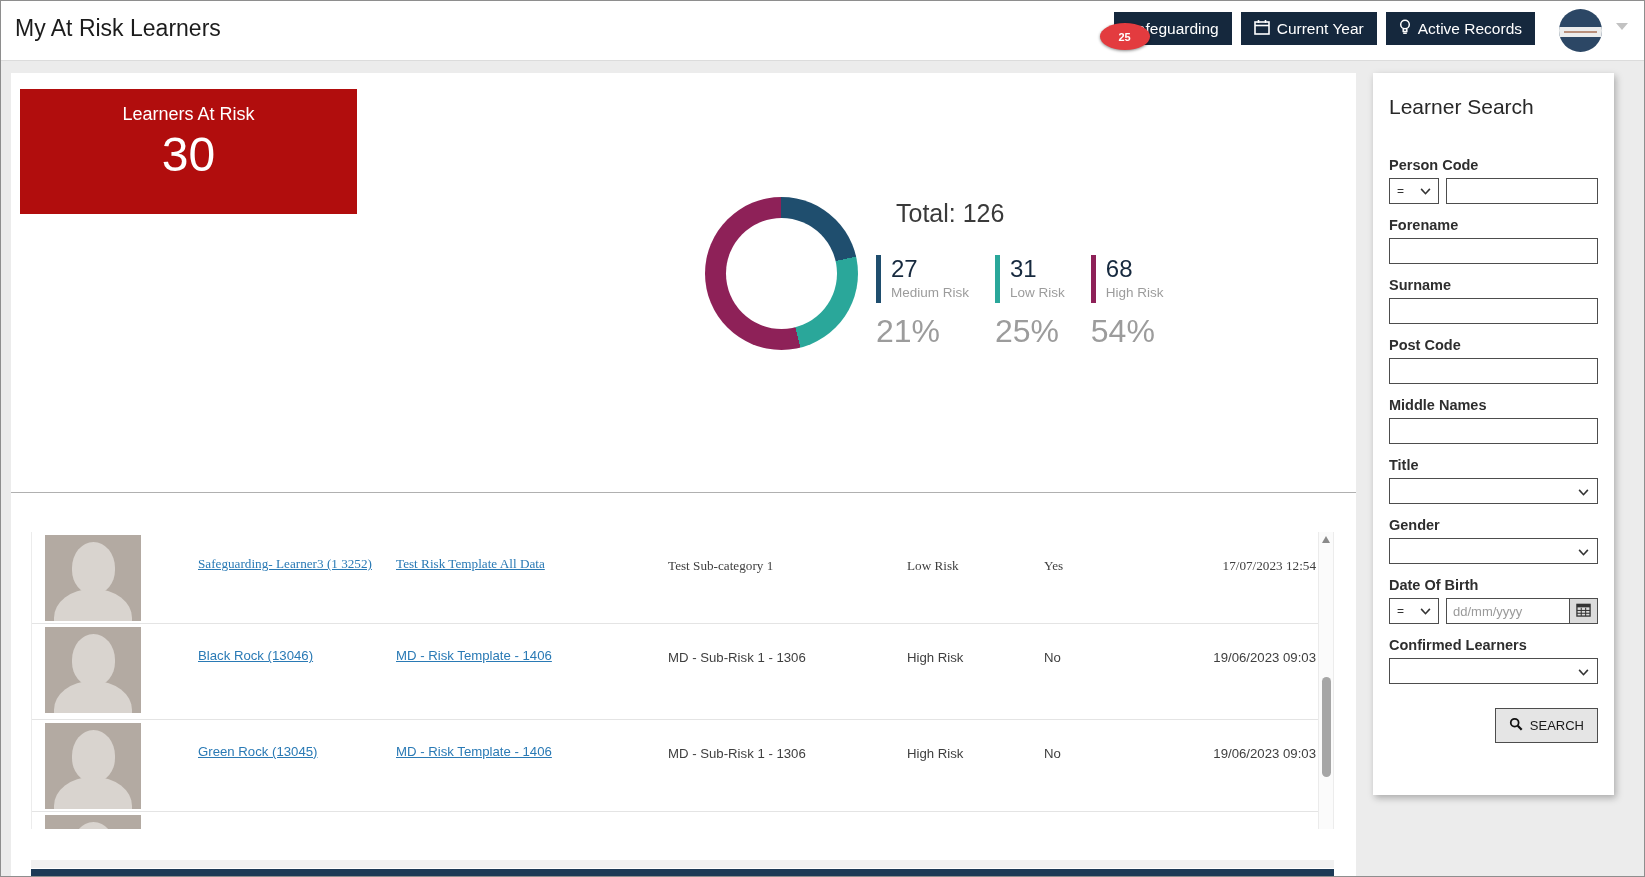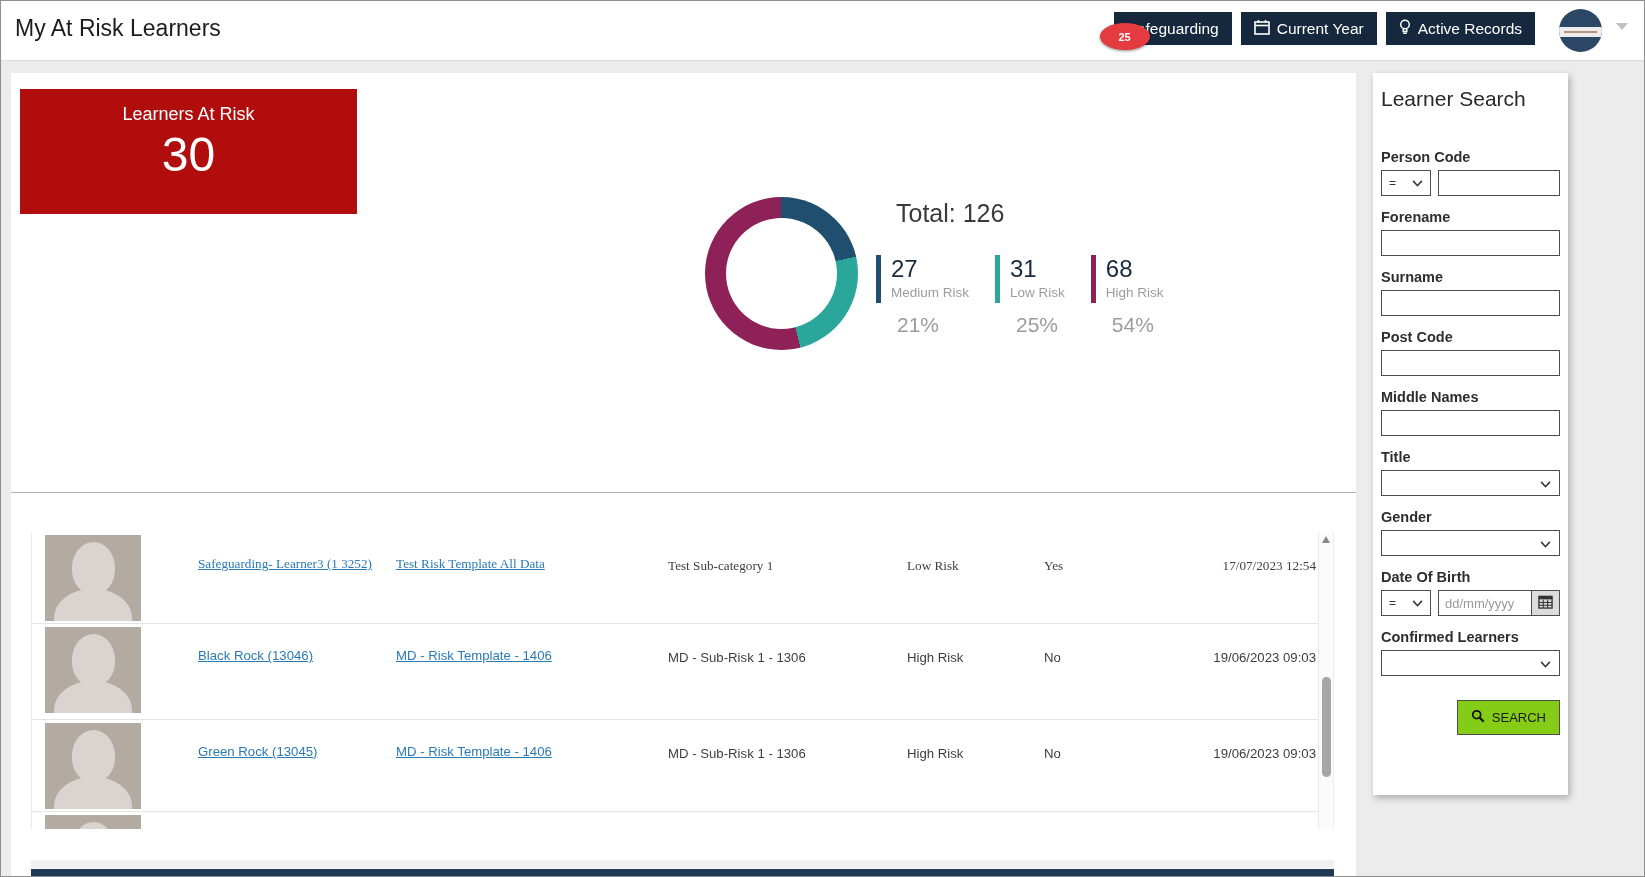--- a/index.html
+++ b/index.html
@@ -39,21 +39,21 @@
   .donut::after { content:""; position:absolute; left:21px; top:21px; width:111px; height:111px;
                   border-radius:50%; background:#fff; }
   .chart-total { position:absolute; left:885px; top:126px; font-size:25px; color:#3a3a3a; }
 
   .legend { position:absolute; left:865px; top:182px; display:flex; gap:26px; }
   .legend-item { display:flex; flex-direction:column; }
   .legend-top { display:flex;justify-content:flex-end; }
   .legend-bar { width:5px; min-width:5px; height:48px; margin-right:10px; background:#999; }
   .legend-num { font-size:24px; color:#16293e; line-height:1.15; }
   .legend-name { font-size:13.5px; color:#9c9c9c; }
-  .legend-pct { font-size:21px; color:#9c9c9c; margin:10px 0 0 21px; }
+  .legend-pct { font-size:32px; color:#9c9c9c; margin:10px 0 0 0; }
 
   .divider { position:absolute; left:0; top:419px; width:100%; border-top:1px solid #b0b0b0; }
 
   
   .grid { position:absolute; left:20px; top:459px; width:1303px; height:332px; }
   .grid-header { display:flex; height:35px; background:#f6f6f6; border:1px solid #c6c6c6; }
   .gh-cell { padding:9px 0 0 16px; font-size:12.8px; font-weight:bold; color:#1e1e1e;
              border-right:1px solid #dadae4; overflow:hidden; white-space:nowrap; cursor:pointer; }
   .gh-cell:last-child { border-right:none; }
   .grid-body { position:relative; height:297px; overflow:hidden; background:#fff;
@@ -84,43 +84,43 @@
   .vscroll-up::after { content:""; position:absolute; left:1px; top:2px; width:0; height:0;
              border-left:4.5px solid transparent; border-right:4.5px solid transparent;
              border-bottom:7px solid #8a8a8a; }
   .vscroll-thumb { position:absolute; left:3px; width:9px; top:145px; height:100px;
                    background:#a6a6a6; border-radius:5px; cursor:grab; }
   .hscroll { position:absolute; left:20px; width:1303px; bottom:8px; height:8px; background:#f1f1f1; }
   .grid-bottom-bar { position:absolute; left:20px; width:1303px; bottom:0; height:7px;
                      background:var(--gridbar,#1d3a56); cursor:pointer; }
 
   
-  .sidebar { position:absolute; left:1372px; top:72px; width:195px; height:722px; background:#fff;
-             box-shadow:2px 3px 7px rgba(0,0,0,.28); padding:8px; }
+  .sidebar { position:absolute; left:1372px; top:72px; width:241px; height:722px; background:#fff;
+             box-shadow:2px 3px 7px rgba(0,0,0,.28); padding:16px; }
   .sidebar-title { font-size:21px; font-weight:400; color:#282828; margin:6px 0 38px; }
   .field { margin-bottom:13px; }
   .field-label { display:block; font-size:14.5px; font-weight:600; color:#2e2e2e; margin-bottom:5px; }
   .text-input { width:100%; height:26px; border:1px solid #4d4d4d; font-size:13px; padding:0 6px;
                 border-radius:0; background:#fff; color:#222;
                 font-family:"Liberation Sans","DejaVu Sans",sans-serif; }
   .text-input::placeholder { color:#9a9a9a; }
   .op-row { display:flex; gap:7px; }
   .op-select { width:50px; min-width:50px; height:26px; border:1px solid #4d4d4d; display:flex;
                align-items:center; justify-content:space-between; padding:0 7px; font-size:12px;
                color:#333; cursor:pointer; background:#fff; }
   .select-box { width:100%; height:26px; border:1px solid #4d4d4d; display:flex; align-items:center;
                 justify-content:flex-end; padding:0 8px; cursor:pointer; background:#fff; }
   .dob-row { display:flex; gap:0; }
   .dob-row .op-select { margin-right:7px; }
   .dob-row .text-input { flex:1; border-right:none; }
   .cal-btn { width:29px; min-width:29px; height:26px; background:#dcdcdc; border:1px solid #4d4d4d;
              display:flex; align-items:center; justify-content:center; cursor:pointer; }
   .search-row { display:flex; justify-content:flex-end; margin-top:24px; }
   .search-btn { display:flex; align-items:center; gap:7px; padding:8px 13px; border:1px solid #4d4d4d;
-                background:#84cc16; font-size:13px; color:#1a1a1a; cursor:pointer;
+                background:#e5e5e5; font-size:13px; color:#1a1a1a; cursor:pointer;
                 font-family:"Liberation Sans","DejaVu Sans",sans-serif; }
 </style>
 </head>
 <body>
 
 <div class="viewport">
 
   <div class="header">
     <div class="page-title">My At Risk Learners</div>
     <div class="toolbar">

